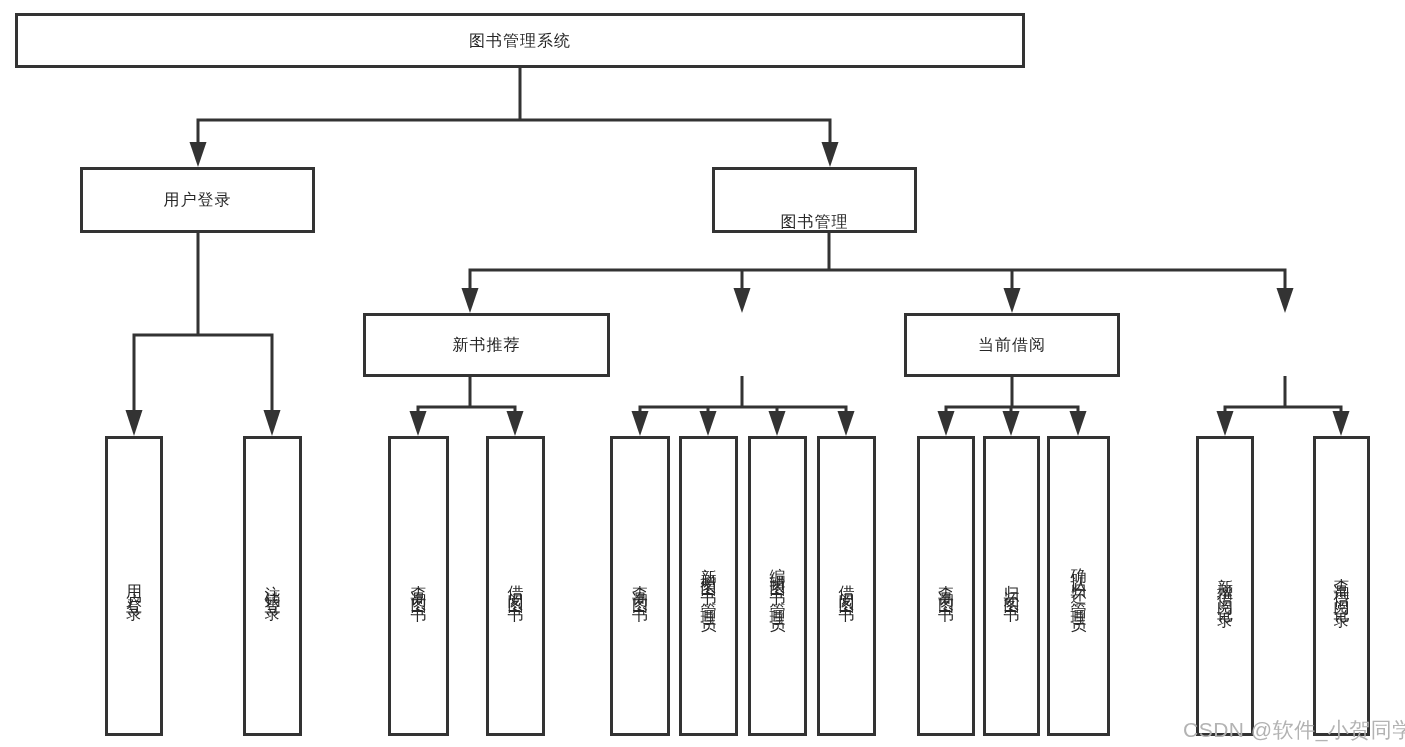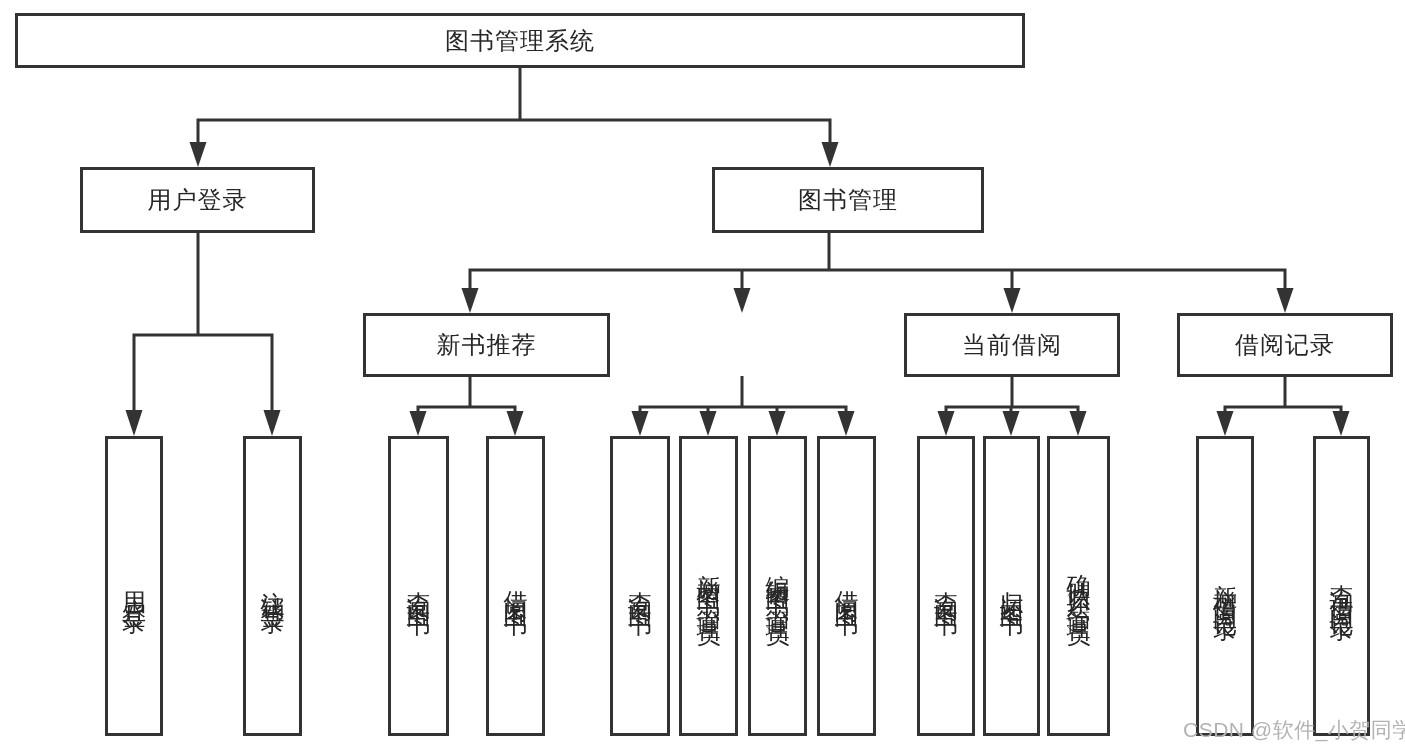--- a/index.html
+++ b/index.html
@@ -19,21 +19,21 @@
   }
   .node {
     position: absolute;
     box-sizing: border-box;
     background: #ffffff;
     border: 3px solid #333333;
     display: flex;
     align-items: center;
     justify-content: center;
     color: #262626;
-    font-size: 24px;
+    font-size: 16px;
     line-height: 1;
     white-space: nowrap;
   }
   .node.h span { letter-spacing: 1px; }
   .node.v span {
     writing-mode: vertical-rl;
     text-orientation: mixed;
     letter-spacing: 7px;
   }
   .watermark {
@@ -98,32 +98,29 @@
     </g>
   </svg>
 
   <div class="node h" style="left:15px; top:13px; width:1010px; height:55px;">
     <span>图书管理系统</span>
   </div>
 
   <div class="node h" style="left:80px; top:167px; width:235px; height:66px;">
     <span>用户登录</span>
   </div>
-  <div class="node h" style="left:712px; top:167px; width:272px; height:66px;">
+  <div class="node h" style="left:712px; top:167px; width:205px; height:66px;align-items:flex-end;">
     <span>图书管理</span>
   </div>
 
   <div class="node h" style="left:363px; top:313px; width:247px; height:64px;">
     <span>新书推荐</span>
   </div>
   <div class="node h" style="left:904px; top:313px; width:216px; height:64px;">
     <span>当前借阅</span>
-  </div>
-  <div class="node h" style="left:1177px; top:313px; width:216px; height:64px;">
-    <span>借阅记录</span>
   </div>
 
   <div class="node v" style="left:105px; top:436px; width:58px; height:300px;">
     <span>用户登录</span>
   </div>
   <div class="node v" style="left:243px; top:436px; width:59px; height:300px;">
     <span>注销登录</span>
   </div>
 
   <div class="node v" style="left:388px; top:436px; width:61px; height:300px;">

